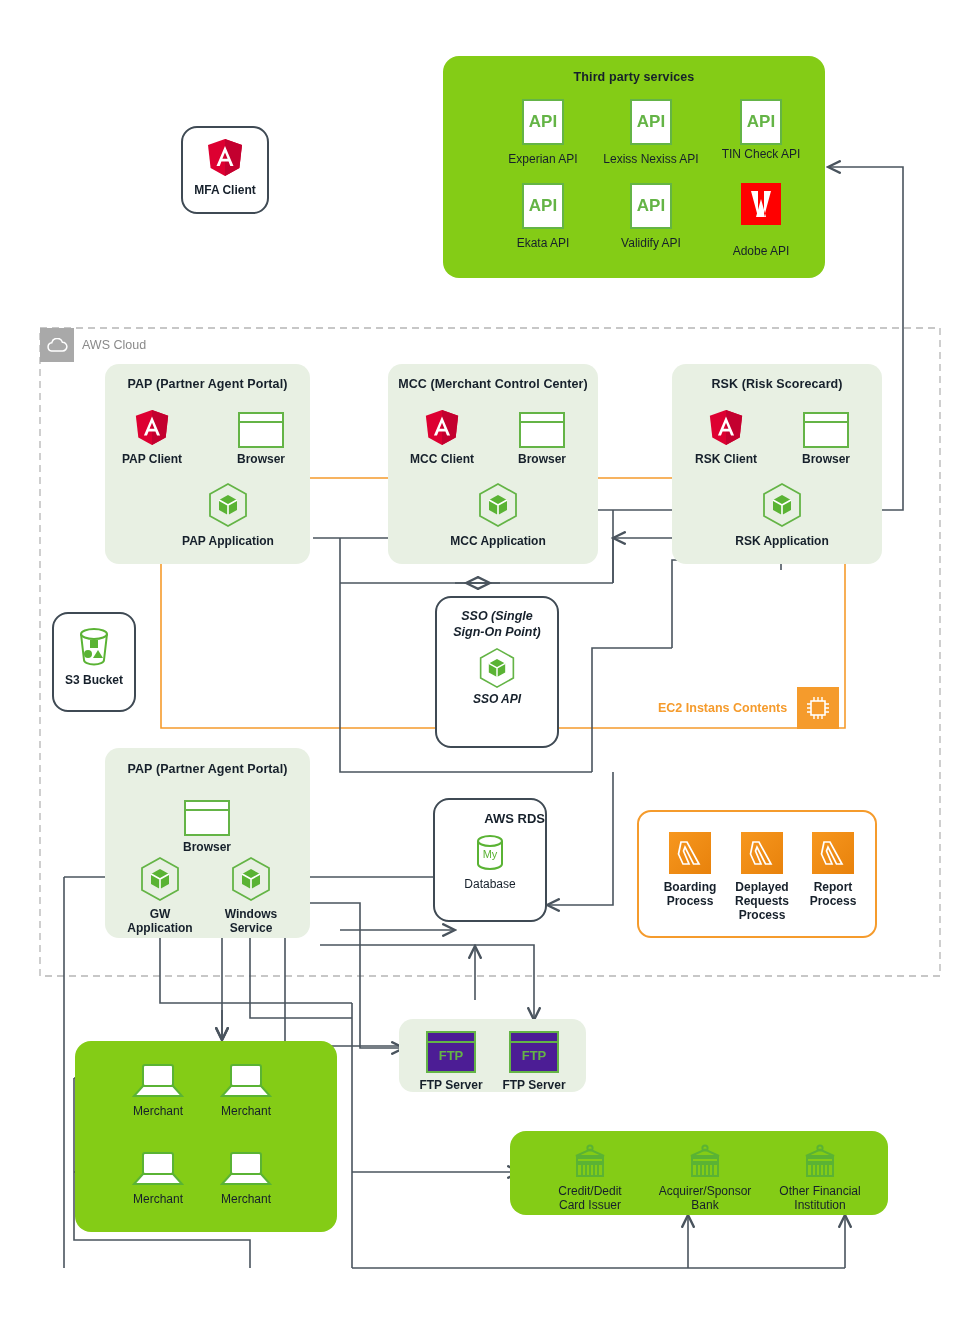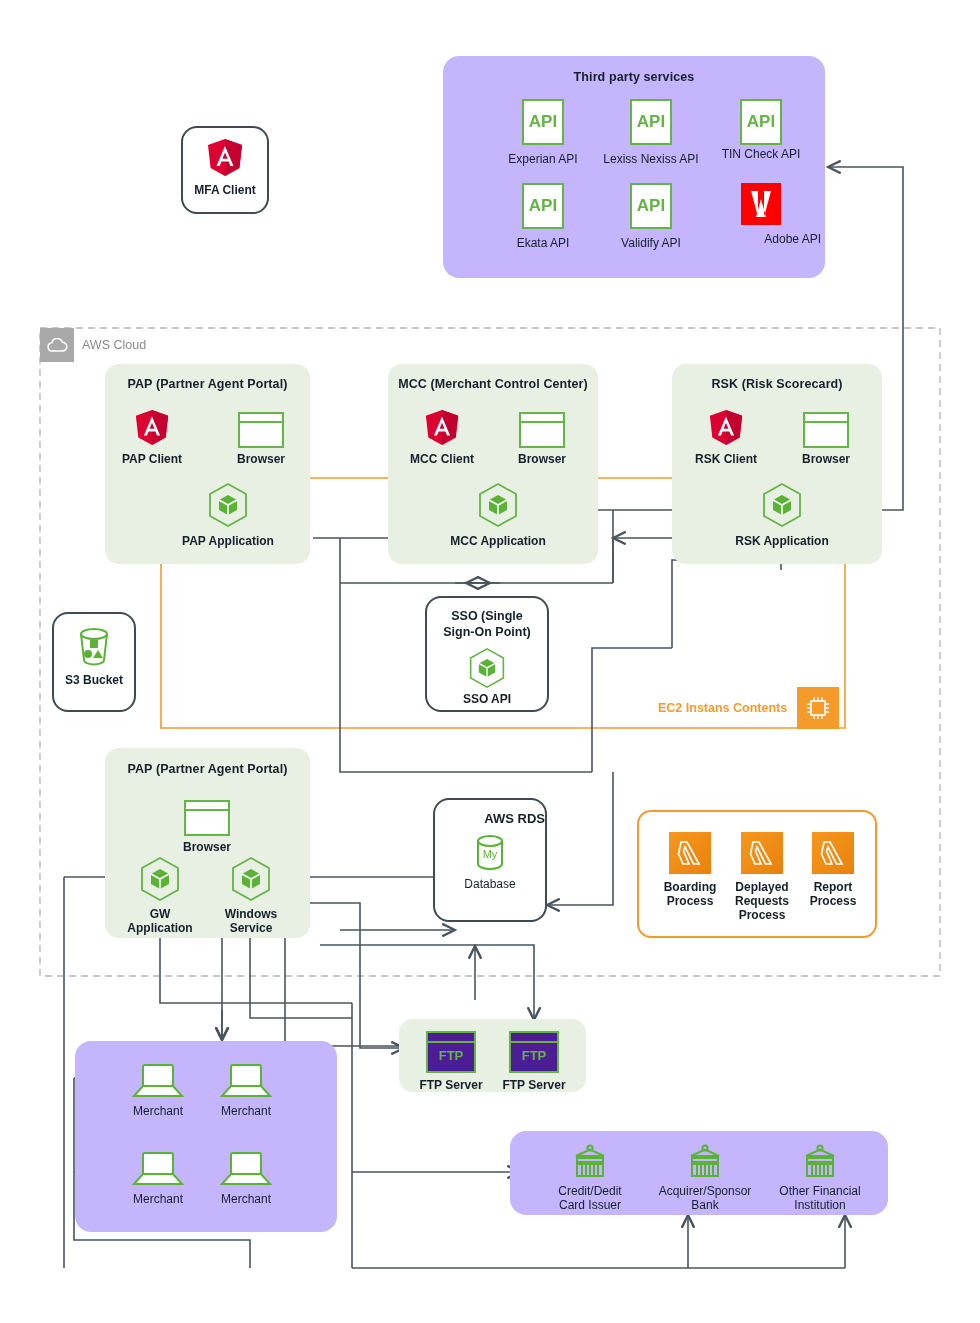--- a/index.html
+++ b/index.html
@@ -3,21 +3,21 @@
 <meta charset="utf-8">
 <title>AWS Architecture Diagram</title>
 <style>
   html,body{margin:0;padding:0;background:#ffffff;}
   body{font-family:"Liberation Sans","DejaVu Sans",sans-serif;color:#232f3e;}
   #stage{position:relative;width:980px;height:1323px;overflow:hidden;background:#fff;}
   #wires{position:absolute;left:0;top:0;width:980px;height:1323px;pointer-events:none;}
 
   .panel{position:absolute;box-sizing:border-box;}
   .grp-green{background:#e8f0e3;border-radius:14px;}
-  .grp-blue{background:#c4b5fd;border-radius:16px;}
+  .grp-blue{background:#84cc16;border-radius:16px;}
   .grp-orange{border:2px solid #f59b2c;border-radius:14px;background:transparent;}
   .card{border:2px solid #3f4a54;border-radius:16px;background:#fff;}
 
   .ttl{position:absolute;width:100%;text-align:center;font-weight:bold;font-size:12.5px;color:#16202b;letter-spacing:.1px;}
   .node{position:absolute;text-align:center;}
   .lbl{font-size:12px;line-height:14px;color:#16202b;text-align:center;white-space:pre-line;}
   .lbl-b{font-weight:bold;}
   .ic{margin:0 auto;display:block;}
 
   .cloud-tag{position:absolute;display:flex;align-items:center;gap:8px;}
@@ -150,21 +150,21 @@
     <div class="node" style="left:148px;top:127px;width:120px;">
       <div class="apibox">API</div>
       <div class="lbl" style="margin-top:7px;">Validify API</div>
     </div>
     <div class="node" style="left:258px;top:127px;width:120px;">
       <div class="adobe">
         <svg width="26" height="30" viewBox="0 0 26 30">
             <path d="M3 2 L10 2 L10 28 Z M23 2 L16 2 L16 28 Z M13 10 L18 28 L8 28 Z" fill="#fff"></path>
           </svg>
       </div>
-      <div class="lbl" style="margin-top:7px;text-align:right;">Adobe API</div>
+      <div class="lbl" style="margin-top:19px;">Adobe API</div>
     </div>
   </div>
 
   <div class="cloud-tag" style="left:40px;top:328px;">
     <div class="cloud-box">
       <svg width="22" height="15" viewBox="0 0 22 15">
           <path d="M5.5 13 A4.2 4.2 0 0 1 5.8 4.7 A5.5 5.5 0 0 1 16.4 4.2 A3.9 3.9 0 0 1 16.6 13 Z" fill="none" stroke="#fff" stroke-width="1.5"></path>
         </svg>
     </div>
     <div class="cloud-txt">AWS Cloud</div>
@@ -255,21 +255,21 @@
     <svg class="ic" width="40" height="44" viewBox="0 0 40 44" style="margin-top:12px;">
       <ellipse cx="20" cy="8" rx="13" ry="5" fill="none" stroke="#5ab334" stroke-width="2"></ellipse>
       <path d="M7 8 L10 34 A10 4.5 0 0 0 30 34 L33 8" fill="none" stroke="#5ab334" stroke-width="2"></path>
       <rect x="16" y="14" width="8" height="8" fill="#5ab334"></rect>
       <circle cx="14" cy="28" r="4" fill="#5ab334"></circle>
       <path d="M24 24 L29 32 L19 32 Z" fill="#5ab334"></path>
     </svg>
     <div class="lbl lbl-b" style="margin-top:3px;">S3 Bucket</div>
   </div>
 
-  <div class="panel card" style="left:425px;top:596px;width:124px;height:116px;">
+  <div class="panel card" style="left:435px;top:596px;width:124px;height:152px;font-style:italic;">
     <div class="lbl lbl-b" style="margin-top:10px;font-size:12.5px;line-height:16px;">SSO (Single
 Sign-On Point)</div>
     <svg class="ic" width="40" height="42" viewBox="0 0 44 46" style="margin-top:7px;">
       <path d="M22 2 L40 12 L40 34 L22 44 L4 34 L4 12 Z" fill="none" stroke="#64b446" stroke-width="1.8"></path>
       <path d="M22 13 L31 18 L31 28 L22 33 L13 28 L13 18 Z" fill="#5ab334"></path>
       <path d="M13 18 L22 23 L31 18 M22 23 L22 33" fill="none" stroke="#fff" stroke-width="1.6"></path>
     </svg>
     <div class="lbl lbl-b" style="margin-top:3px;">SSO API</div>
   </div>
 

